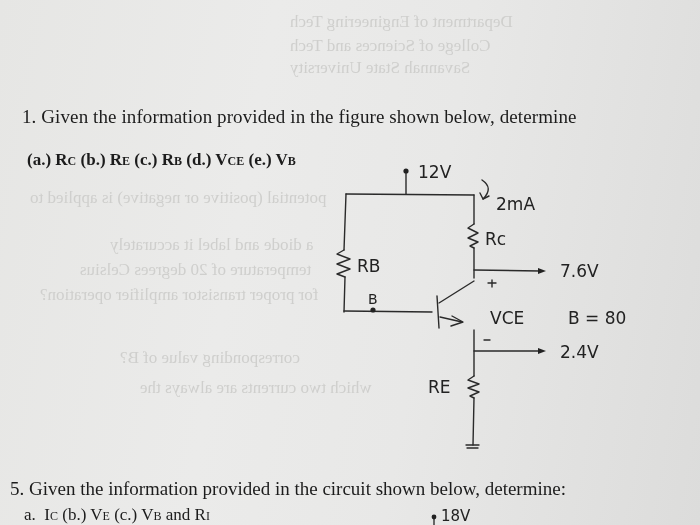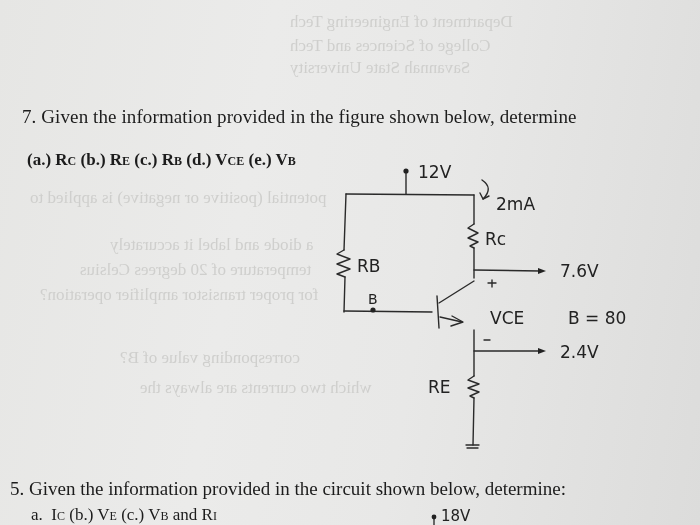--- a/index.html
+++ b/index.html
@@ -21,21 +21,21 @@
   .q-parts {
     position: absolute; left: 27px; top: 150px;
     font-size: 17px; white-space: nowrap; font-weight: bold;
   }
   .q-parts .sub { font-size: 12px; }
   .q5-title {
     position: absolute; left: 10px; top: 478px;
     font-size: 19px; white-space: nowrap;
   }
   .q5-parts {
-    position: absolute; left: 31px; top: 505px;
+    position: absolute; left: 24px; top: 505px;
     font-size: 17px; white-space: nowrap;
   }
   .q5-parts .sub { font-size: 12px; }
   svg.circuit { position: absolute; left: 0; top: 0; }
   .hw {
     font-family: "DejaVu Sans", sans-serif; fill: #222; font-size: 17px;
   }
 </style>
 </head>
 <body>
@@ -43,21 +43,21 @@
 <div class="ghost" style="left:290px;top:12px;">Department of Engineering Tech</div>
 <div class="ghost" style="left:290px;top:36px;">College of Sciences and Tech</div>
 <div class="ghost" style="left:290px;top:58px;">Savannah State University</div>
 <div class="ghost" style="left:30px;top:188px;">potential (positive or negative) is applied to</div>
 <div class="ghost" style="left:110px;top:235px;">a diode and label it accurately</div>
 <div class="ghost" style="left:80px;top:260px;">temperature of 20 degrees Celsius</div>
 <div class="ghost" style="left:40px;top:285px;">for proper transistor amplifier operation?</div>
 <div class="ghost" style="left:120px;top:348px;">corresponding value of B?</div>
 <div class="ghost" style="left:140px;top:378px;">which two currents are always the</div>
 
-<div class="q-title">7. Given the information provided in the figure shown below, determine</div>
+<div class="q-title">1. Given the information provided in the figure shown below, determine</div>
 <div class="q-parts">
   <span>(a.)</span>
   <span>R</span><span class="sub">C</span>
   <span>(b.)</span>
   <span>R</span><span class="sub">E</span>
   <span>(c.)</span>
   <span>R</span><span class="sub">B</span>
   <span>(d.)</span>
   <span>V</span><span class="sub">CE</span>
   <span>(e.)</span>

